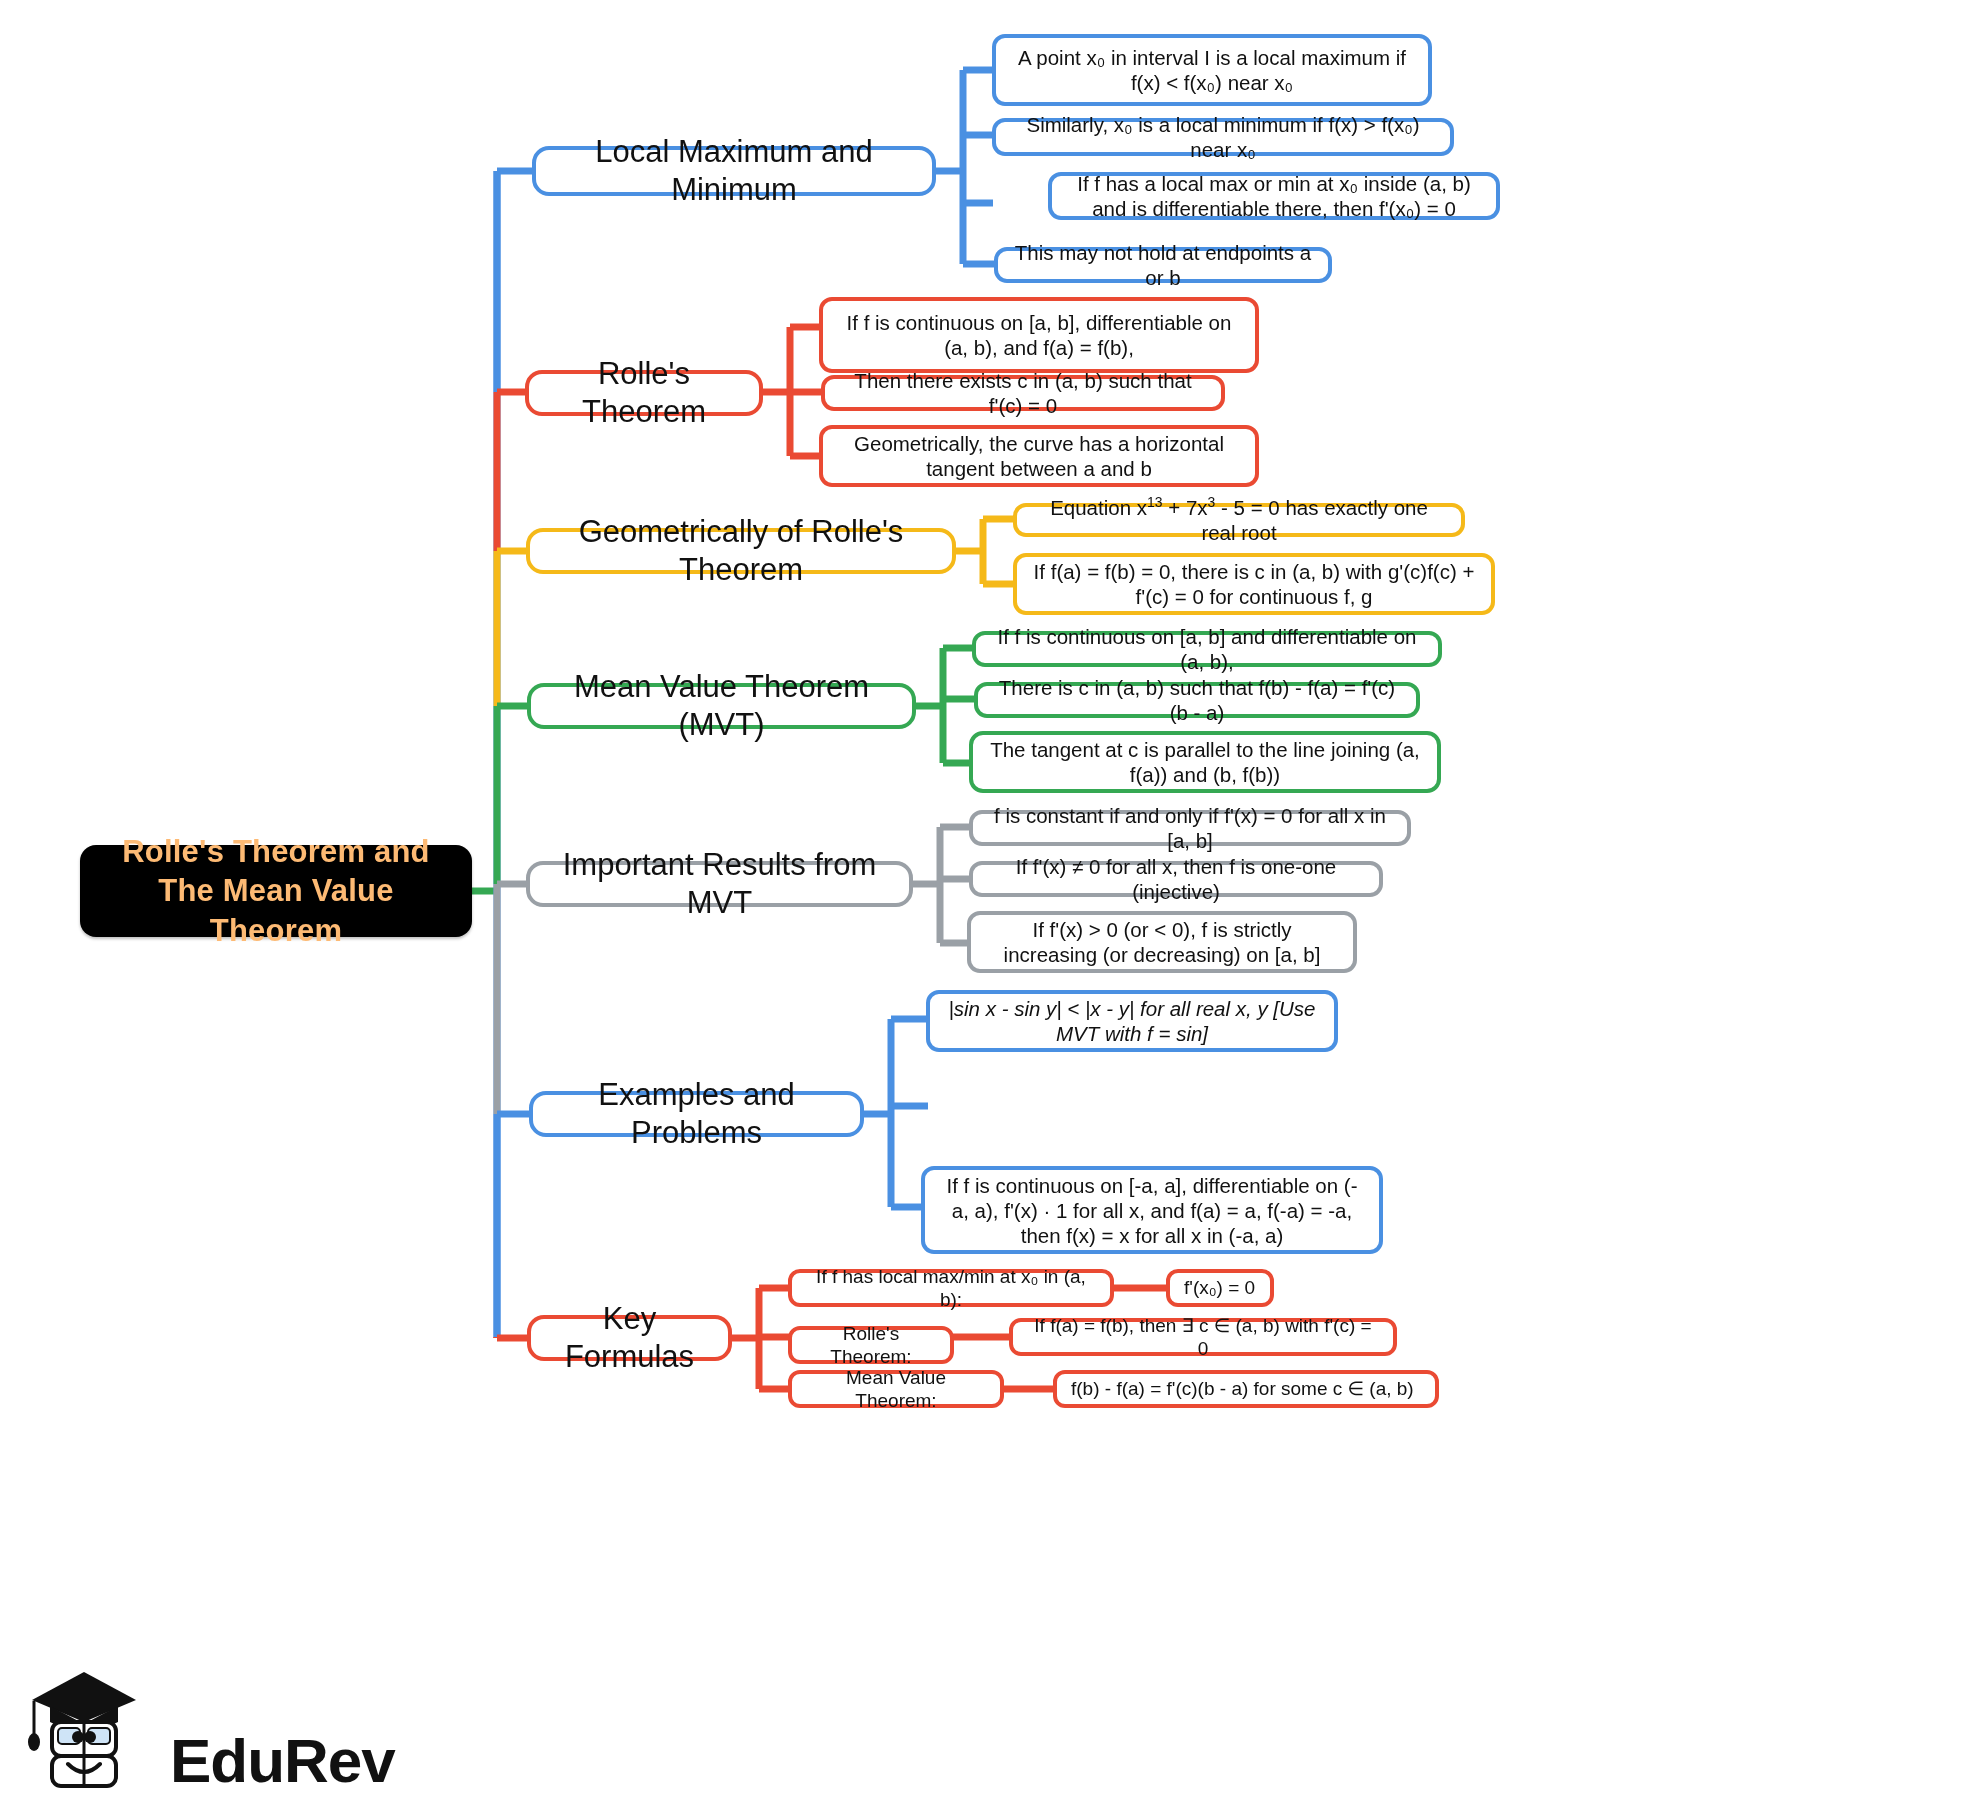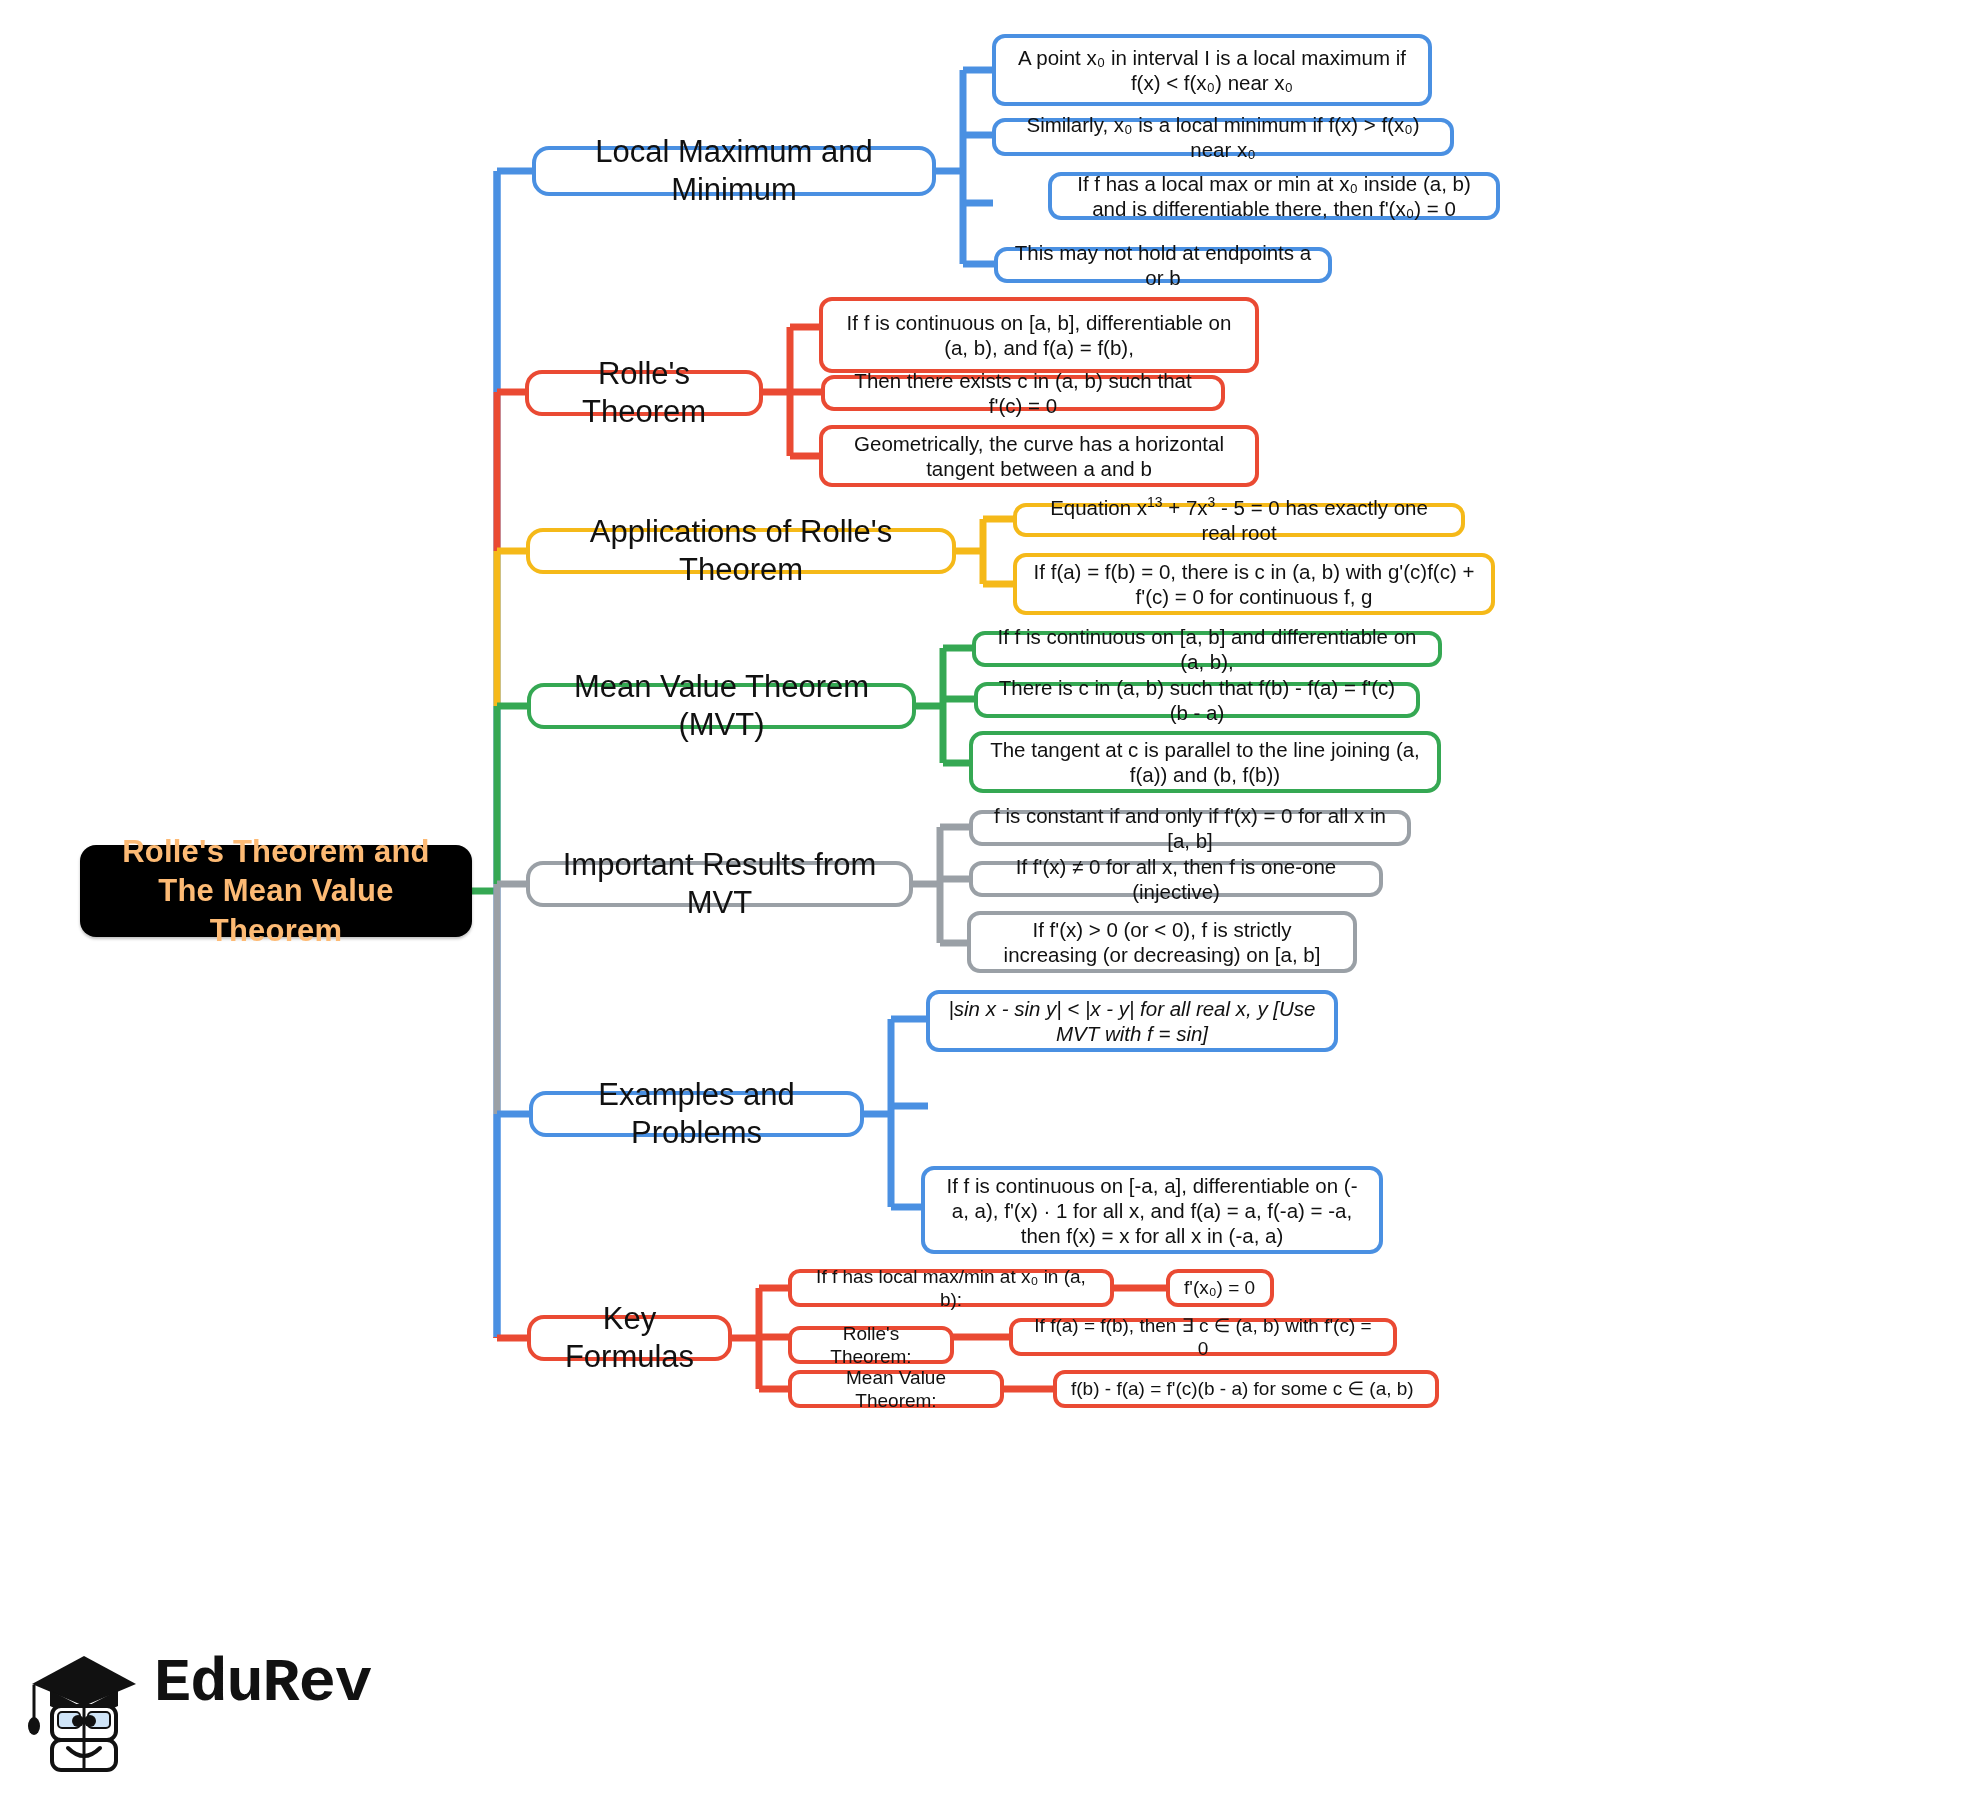--- a/index.html
+++ b/index.html
@@ -50,21 +50,21 @@
 
   .c-blue   { border-color:#4a90e2; }
   .c-red    { border-color:#ea4a33; }
   .c-yellow { border-color:#f5b919; }
   .c-green  { border-color:#35a853; }
   .c-gray   { border-color:#9aa0a6; }
 
   sup { font-size:0.68em; vertical-align:super; line-height:0; }
 
   
-  #logo { position:absolute; left:28px; top:1648px; width:330px; height:148px; display:flex; align-items:flex-start; gap:14px; z-index:4;font-family:Liberation Mono, monospace;}
+  #logo { position:absolute; left:28px; top:1648px; width:330px; height:148px; display:flex; align-items:flex-end; gap:30px; z-index:4;}
   #logo-text { font-size:62px; font-weight:bold; color:#111; letter-spacing:-1px; }
 </style>
 </head>
 <body>
 
 <div id="canvas">
 
   <svg id="wires" viewBox="0 0 1962 1812">
     <g fill="none" stroke-width="7" stroke-linecap="butt">
 
@@ -165,21 +165,21 @@
     <span>If f is continuous on [a, b], differentiable on (a, b), and f(a) = f(b),</span>
   </div>
   <div class="node leaf c-red" style="left:821px; top:375px; width:404px; height:36px;">
     <span>Then there exists c in (a, b) such that f'(c) = 0</span>
   </div>
   <div class="node leaf c-red" style="left:819px; top:425px; width:440px; height:62px;">
     <span>Geometrically, the curve has a horizontal tangent between a and b</span>
   </div>
 
   <div class="node branch c-yellow" style="left:526px; top:528px; width:430px; height:46px;">
-    <span>Applications of Rolle's Theorem</span>
+    <span>Geometrically of Rolle's Theorem</span>
   </div>
   <div class="node leaf c-yellow" style="left:1013px; top:503px; width:452px; height:34px;">
     <span>Equation x<sup>13</sup> + 7x<sup>3</sup> - 5 = 0 has exactly one real root</span>
   </div>
   <div class="node leaf c-yellow" style="left:1013px; top:553px; width:482px; height:62px;">
     <span>If f(a) = f(b) = 0, there is c in (a, b) with g'(c)f(c) + f'(c) = 0 for continuous f, g</span>
   </div>
 
   <div class="node branch c-green" style="left:527px; top:683px; width:389px; height:46px;">
     <span>Mean Value Theorem (MVT)</span>

